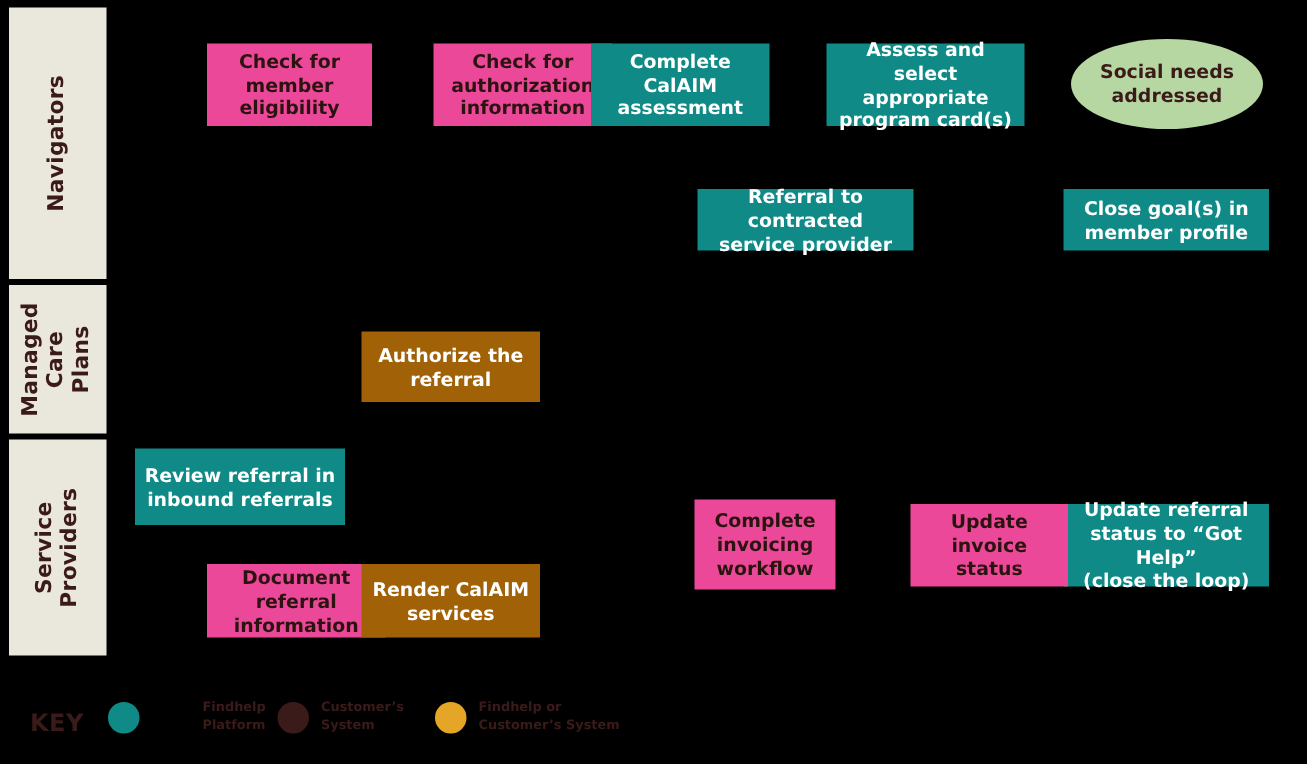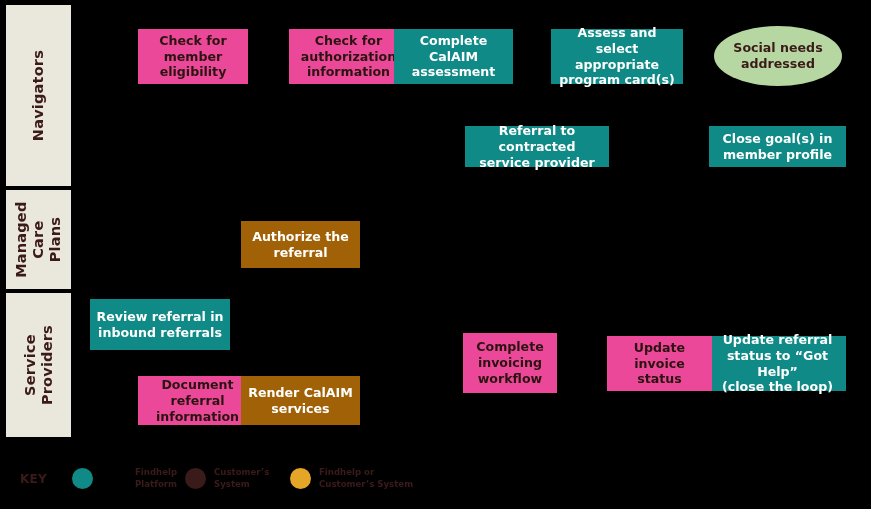--- a/index.html
+++ b/index.html
@@ -67,21 +67,21 @@
     position: absolute;
     left: 0;
     top: 462px;
     width: 871px;
     height: 47px;
   }
   .key-word {
     position: absolute;
     left: 20px;
     top: 10px;
-    font-size: 12px;
+    font-size: 16px;
     font-weight: 700;
     color: #3B1A1A;
     letter-spacing: 0.3px;
   }
   .legend-item {
     position: absolute;
     top: 5px;
     display: flex;
     align-items: center;
     gap: 8px;

